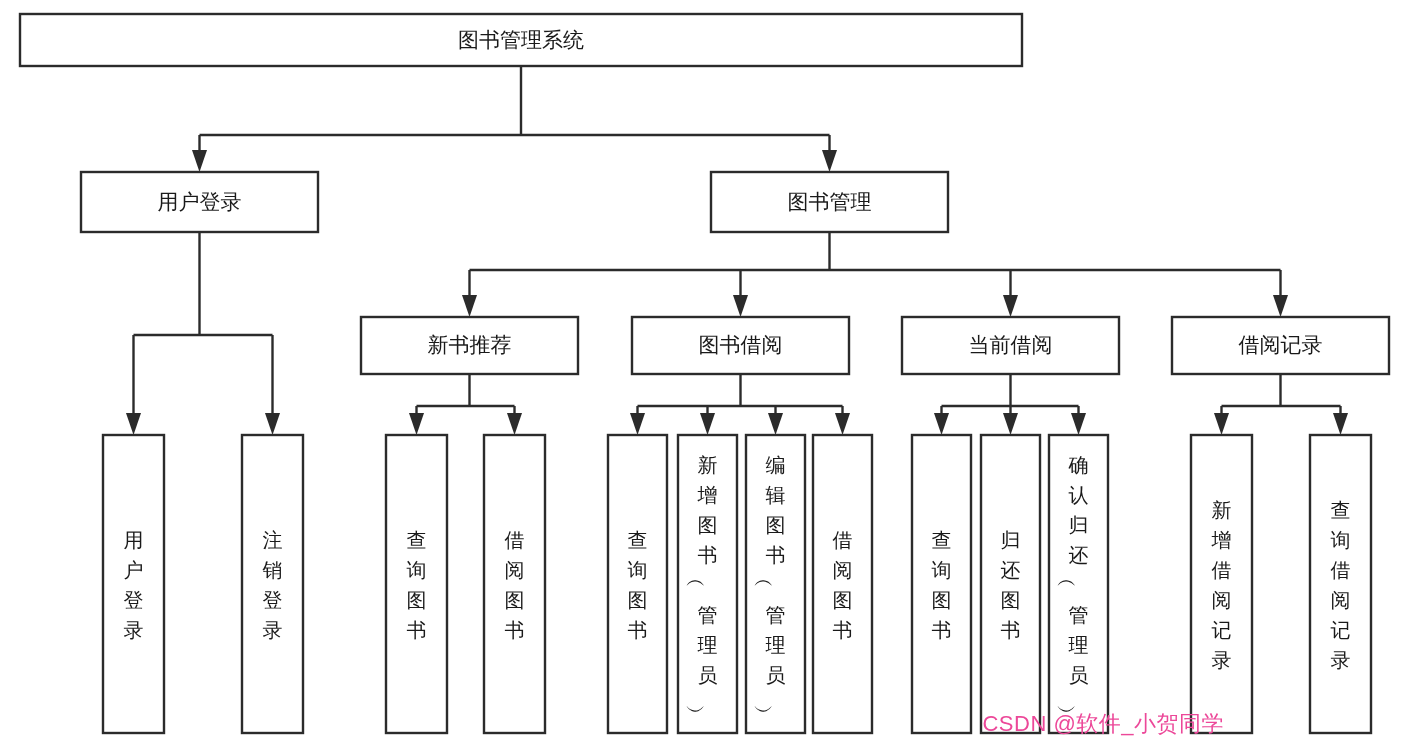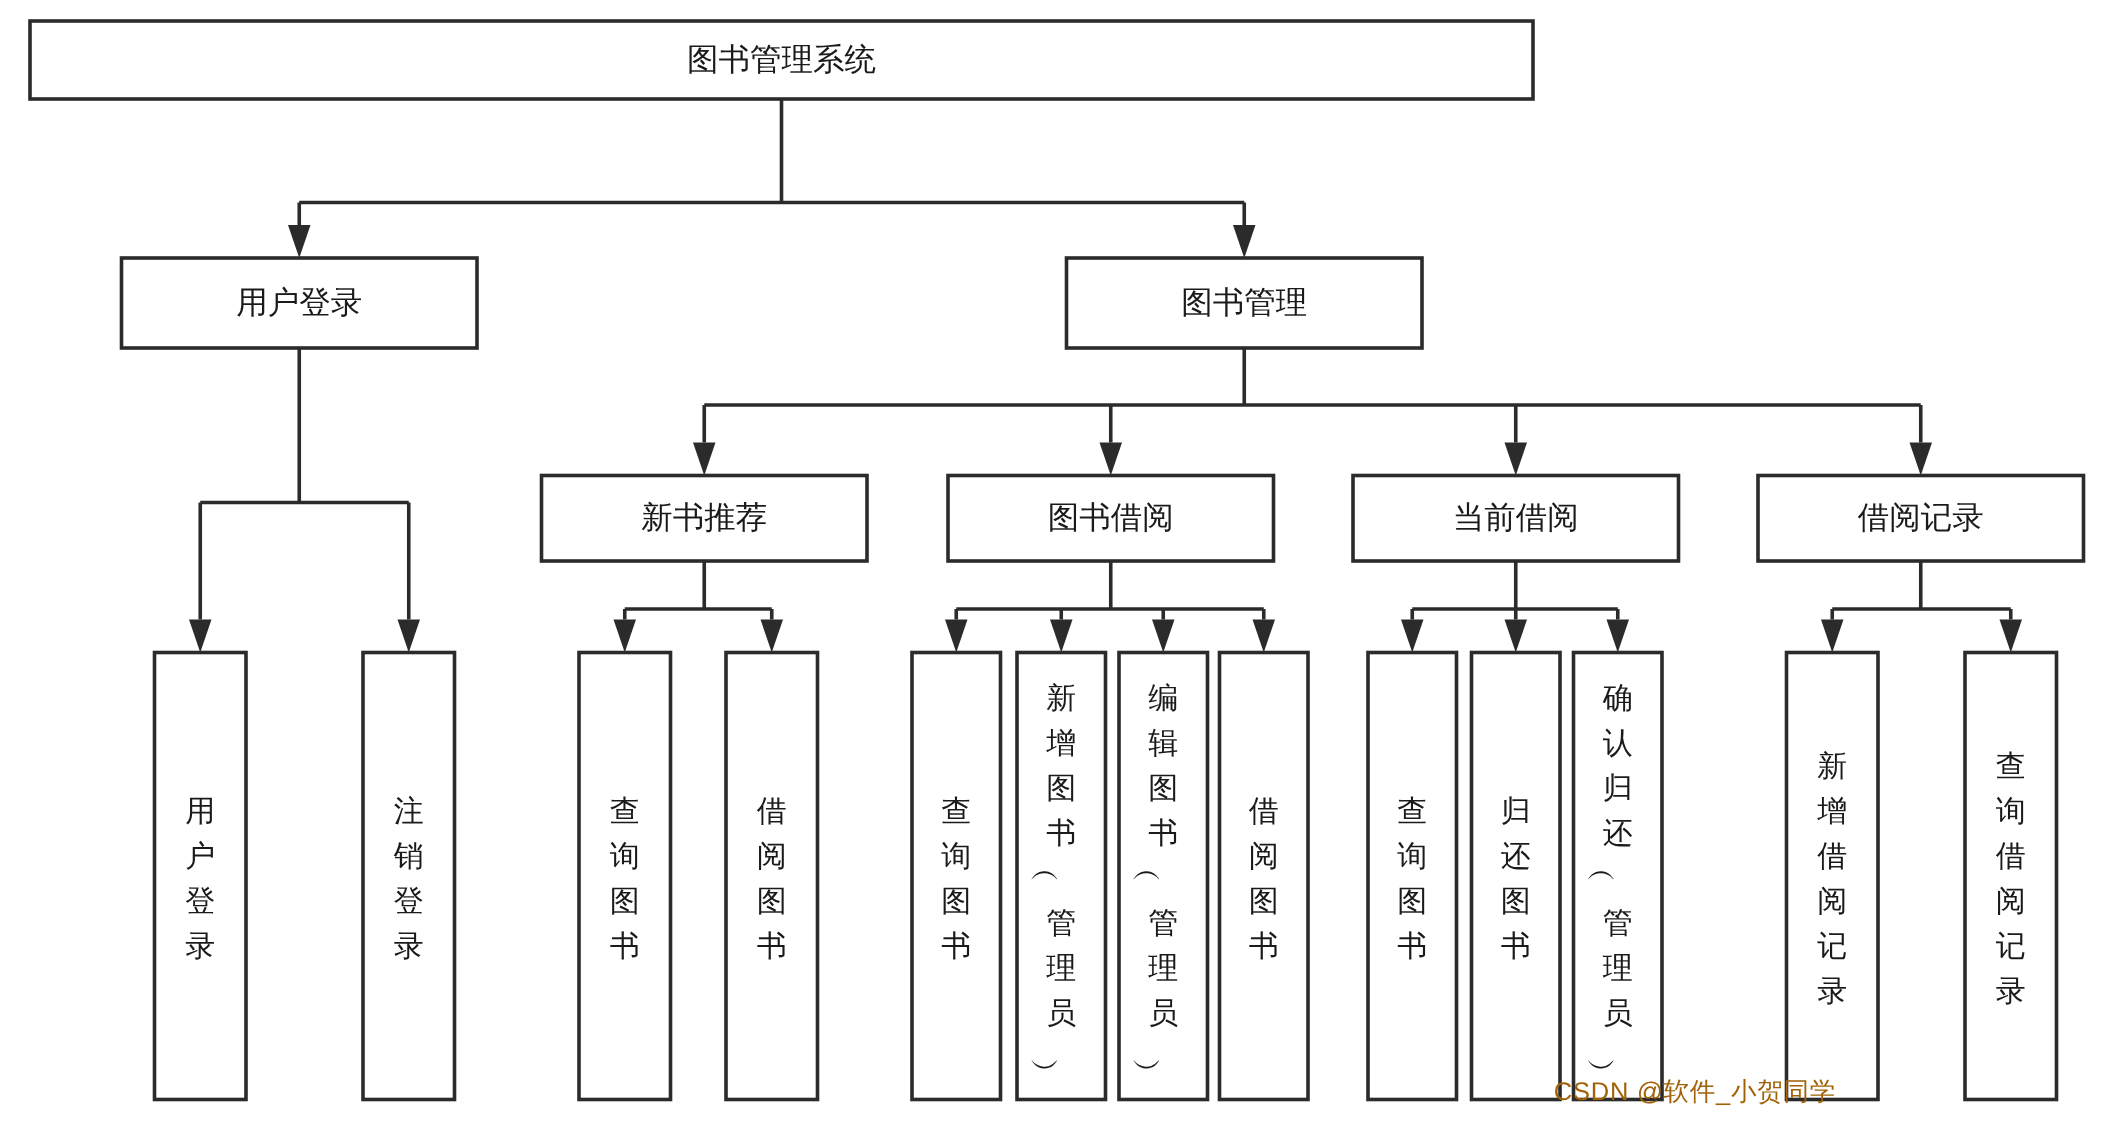--- a/index.html
+++ b/index.html
@@ -53,22 +53,22 @@
     font-family: "Liberation Sans", "DejaVu Sans", sans-serif;
     font-size: 20px;
     fill: #1a1a1a;
     text-anchor: middle;
   }
   .watermark {
     position: absolute;
     right: 14px;
     bottom: 8px;
     font-family: "Liberation Sans", "DejaVu Sans", sans-serif;
-    font-size: 17px;
-    color: #a16207;
+    font-size: 22px;
+    color: #ec4899;
     letter-spacing: 0.5px;
     white-space: nowrap;
     user-select: none;
   }
 </style>
 </head>
 <body>
 
 <div id="diagram-root">
   <svg id="flow-svg" viewBox="0 0 1405 747">

